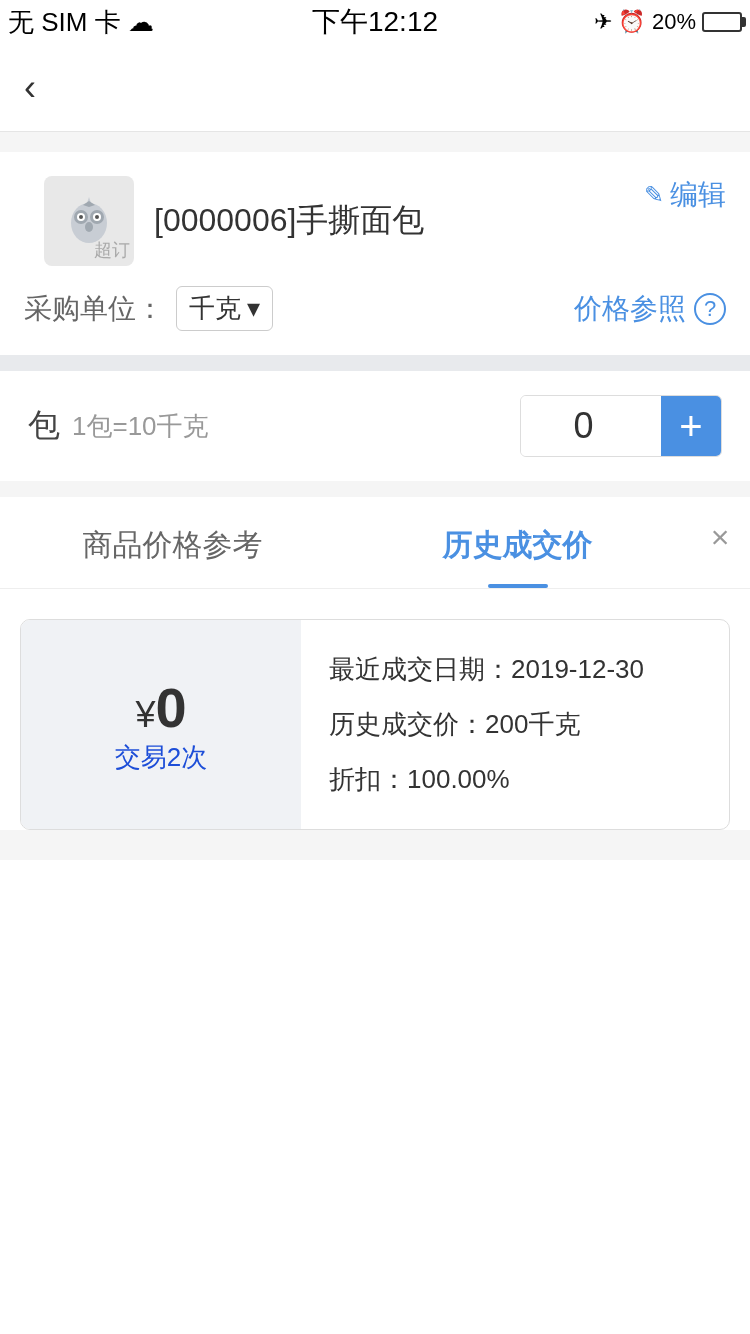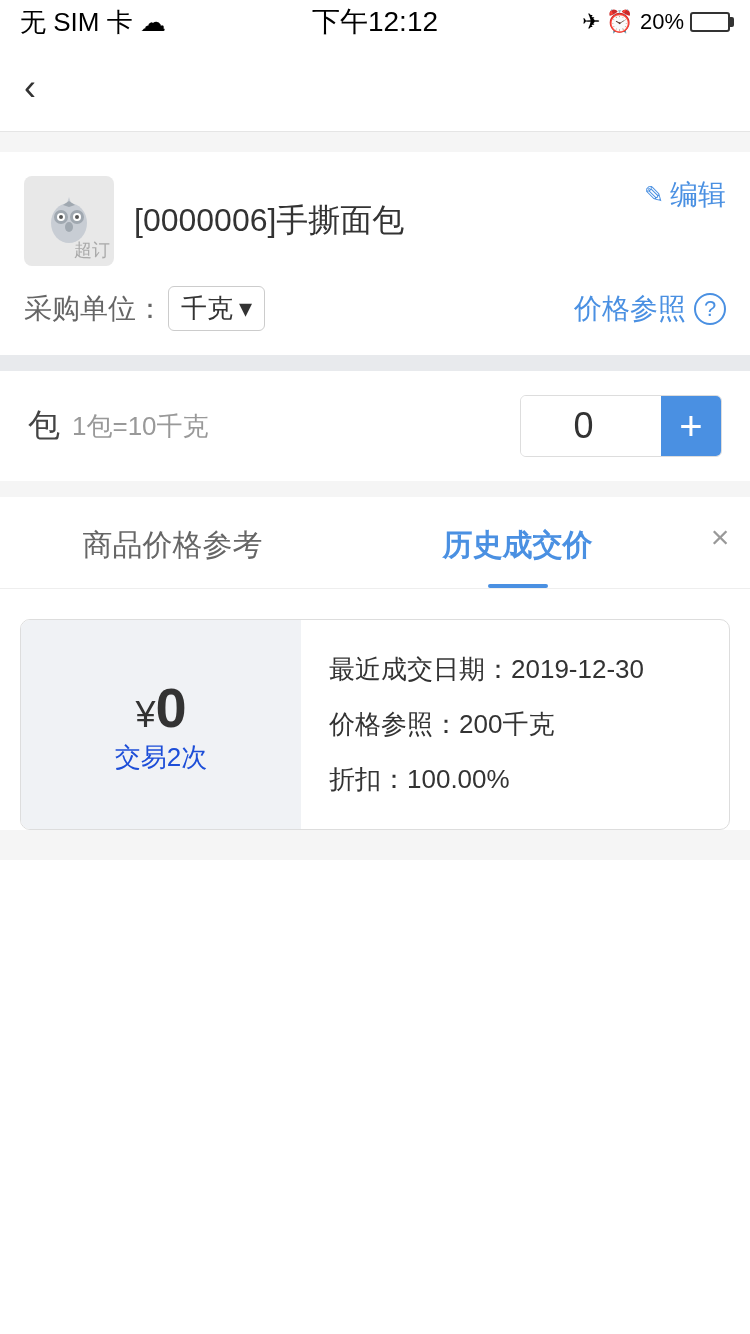--- a/index.html
+++ b/index.html
@@ -12,21 +12,21 @@
       overflow-x: hidden;
     }
 
     
     .status-bar {
       display: flex;
       justify-content: space-between;
       align-items: center;
       background: #fff;
       height: 44px;
-      padding: 0 20px;
+      padding: 0 8px;
       font-size: 28px;
     }
     .status-left {
       font-size: 26px;
       color: #000;
       font-weight: 500;
     }
     .status-center {
       font-size: 28px;
       color: #000;
@@ -114,20 +114,21 @@
     .product-image {
       width: 90px;
       height: 90px;
       background: #e8e8e8;
       border-radius: 8px;
       display: flex;
       align-items: center;
       justify-content: center;
       position: relative;
       overflow: hidden;
+      margin-left: 20px;
     }
     .product-icon-label {
       position: absolute;
       bottom: 4px;
       right: 4px;
       font-size: 18px;
       color: #aaa;
     }
     .product-name {
       font-size: 32px;
@@ -385,21 +386,21 @@
         <span>[0000006]</span><span>手撕面包</span>
       </span>
     </div>
     <div class="edit-btn">
       <span class="edit-icon">✎</span>
       <span>编辑</span>
     </div>
   </div>
 
   <div class="product-unit-row">
-    <div style="display:flex;align-items:center;gap:4px;">
+    <div style="display:flex;align-items:center;gap:12px;">
       <span class="unit-label">采购单位：</span>
       <div class="unit-select">
         <span>千克</span>
         <span>▾</span>
       </div>
     </div>
     <div class="price-ref">
       <span>价格参照</span>
       <div class="help-circle">?</div>
     </div>
@@ -436,21 +437,21 @@
       <div class="price-amount">
         <span class="price-currency">¥</span><span>0</span>
       </div>
       <div class="price-tx-count">交易2次</div>
     </div>
     <div class="price-right-panel">
       <div class="price-detail-row">
         <span>最近成交日期：</span><span>2019-12-30</span>
       </div>
       <div class="price-detail-row">
-        <span>价格参照：</span><span>200千克</span>
+        <span>历史成交价：</span><span>200千克</span>
       </div>
       <div class="price-detail-row">
         <span>折扣：</span><span>100.00%</span>
       </div>
     </div>
   </div>
 </div>
 
 <div class="bottom-space"></div>
 

